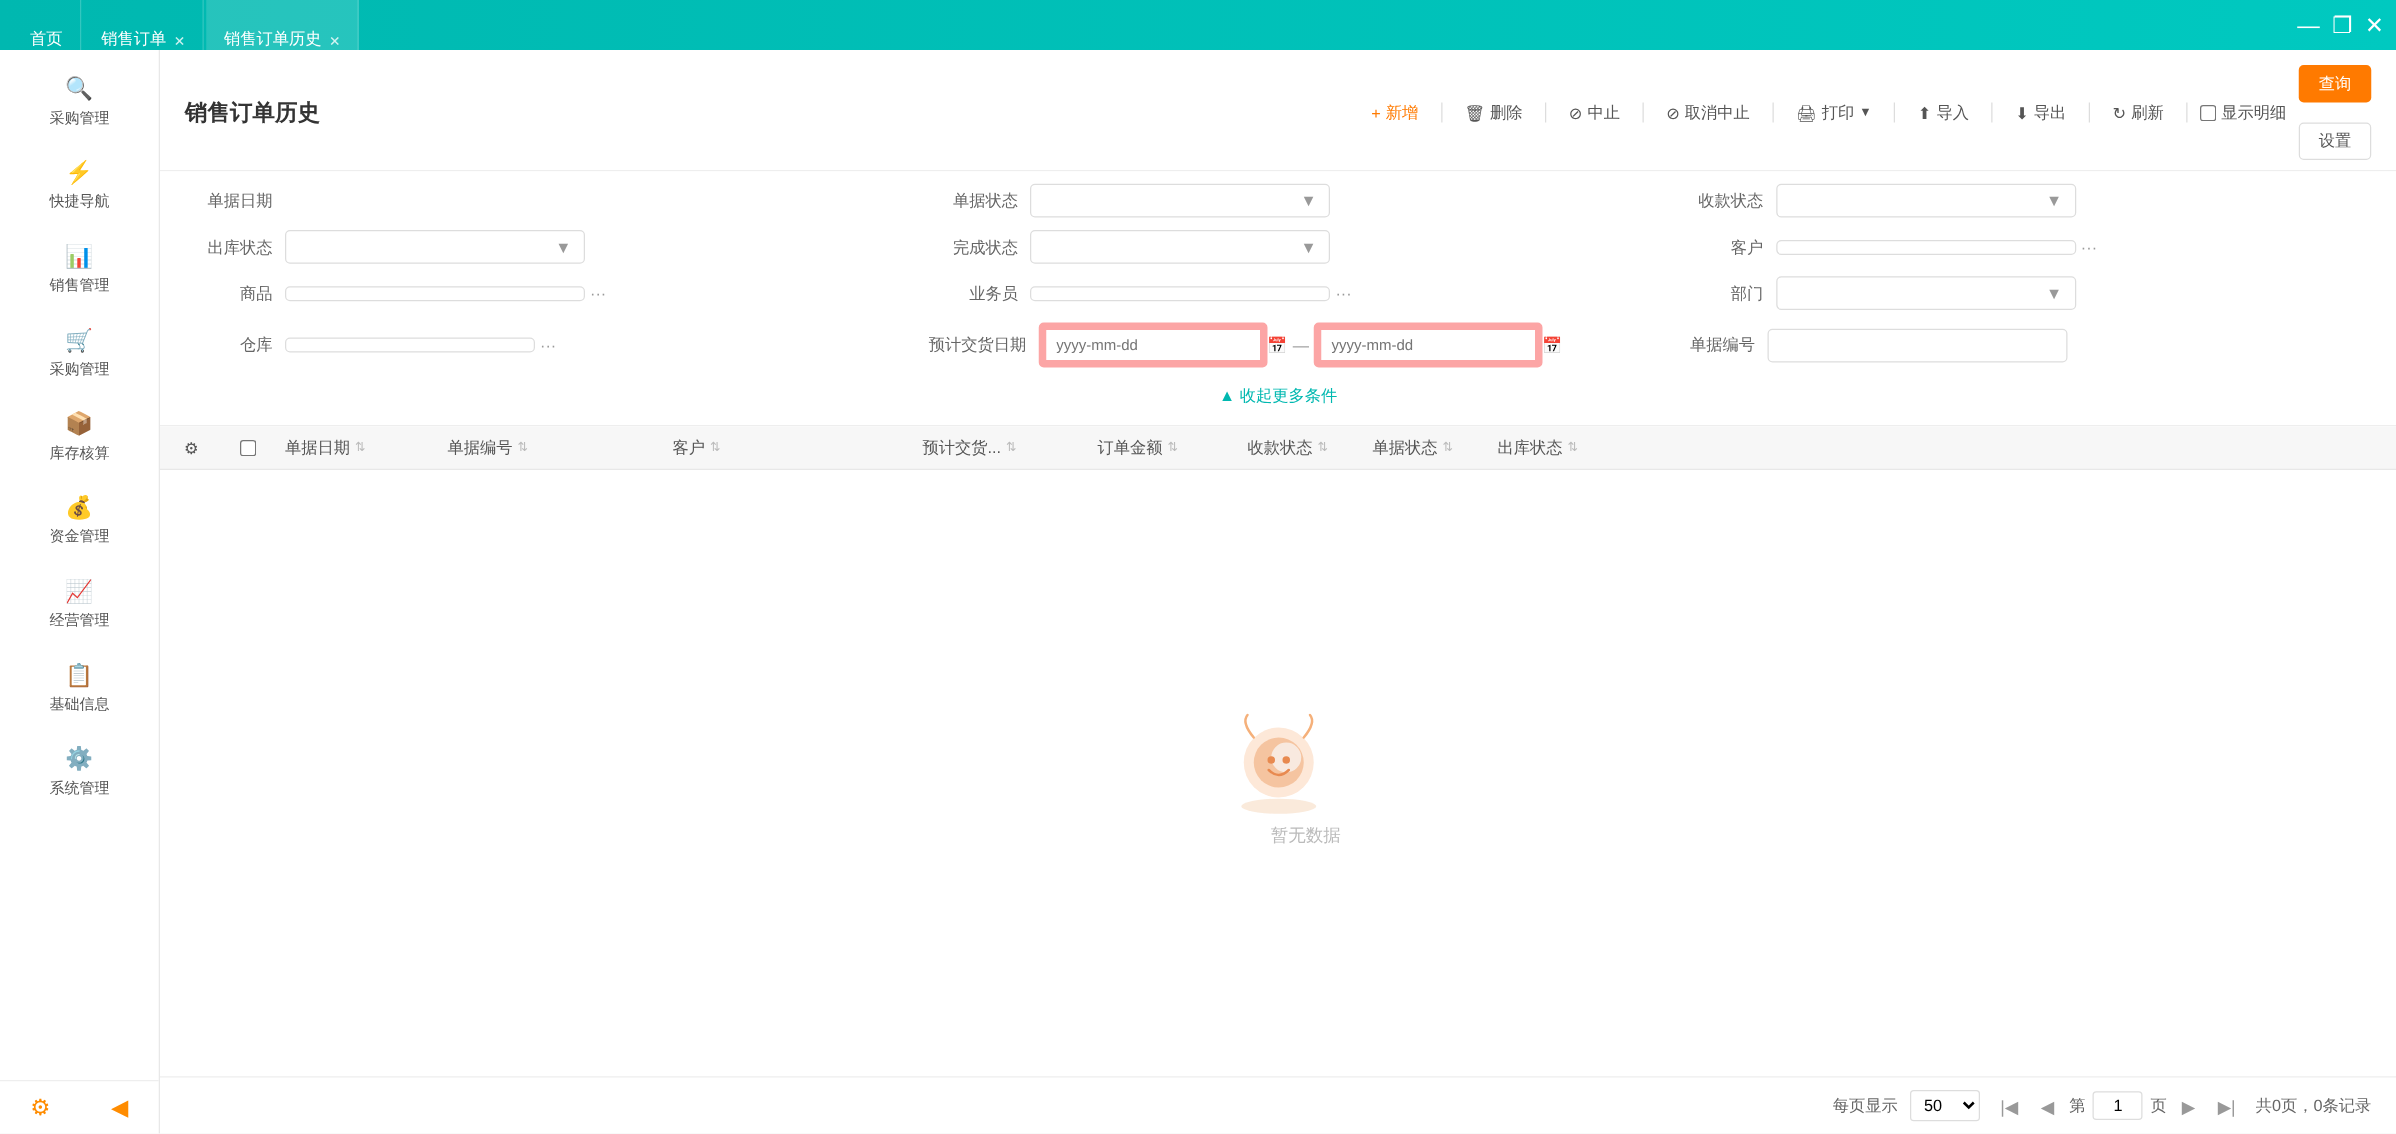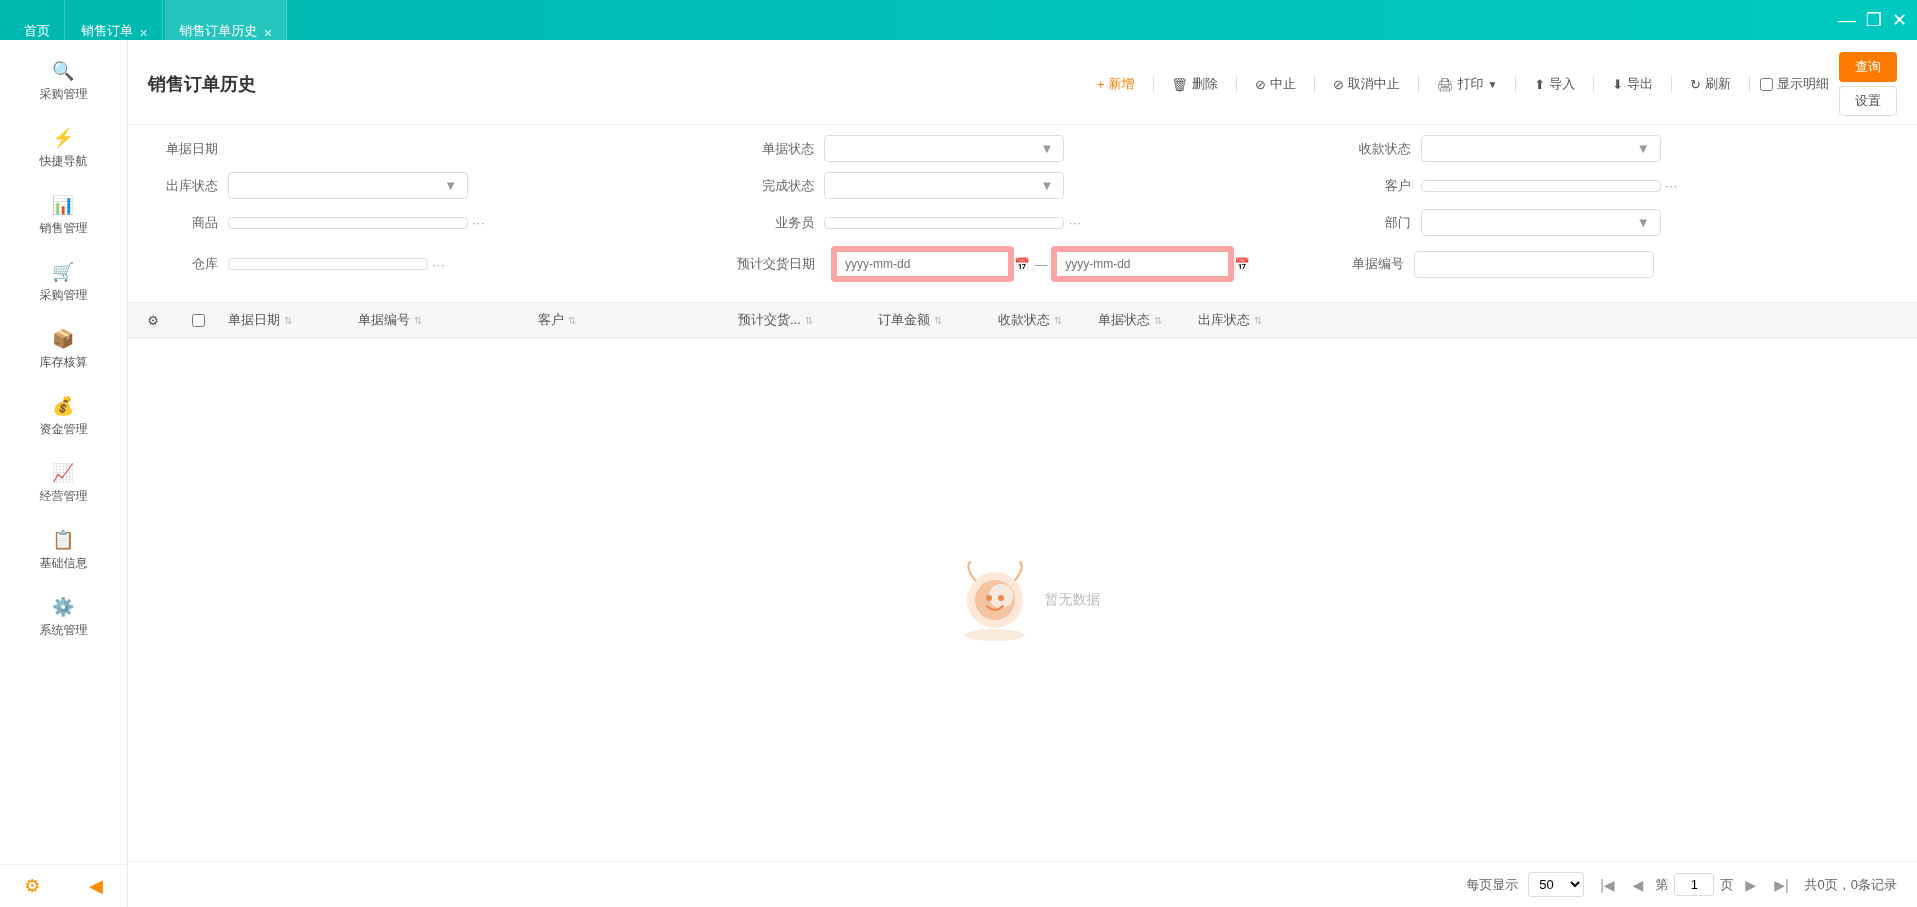--- a/index.html
+++ b/index.html
@@ -276,22 +276,22 @@
 
     .table-body {
       flex: 1;
       display: flex;
       flex-direction: column;
       align-items: center;
       justify-content: center;
     }
     .empty-state {
       display: flex;
-      flex-direction: row;
-      align-items: center;
+      flex-direction: column;
+      align-items: flex-end;
     }
     .empty-icon {
       width: 100px;
       height: 100px;
     }
     .empty-text { color: #bbb; font-size: 14px; }
 
     
     .pagination {
       display: flex;
@@ -441,21 +441,21 @@
         <div class="toolbar-divider"></div>
         <div class="toolbar-btn">
           <span>↻</span>
           <span>刷新</span>
         </div>
         <div class="toolbar-divider"></div>
         <label class="checkbox-label">
           <input type="checkbox" style="">
           <span>显示明细</span>
         </label>
-        <div style="display:flex;flex-direction:column;gap:4px;">
+        <div style="display:flex;flex-direction:column;gap:16px;">
           <button class="btn-query">查询</button>
           <button class="btn-settings">设置</button>
         </div>
       </div>
     </div>
 
     <div class="filter-section">
 
       <div class="filter-row">
         <div class="filter-group">
@@ -519,33 +519,36 @@
         </div>
       </div>
 
       <div class="filter-row">
         <div class="filter-group">
           <span class="filter-label">仓库</span>
           <div class="text-field" style="min-width:200px;"></div>
           <span class="ellipsis-btn">···</span>
         </div>
         <div class="filter-group" style="padding-left:20px;">
-          <span class="filter-label" style="width:100px;text-align:center;">预计交货日期</span>
+          <span class="filter-label" style="width:100px;">预计交货日期</span>
           <input type="text" class="date-input" placeholder="yyyy-mm-dd" style="">
           <span class="cal-icon">📅</span>
           <span class="date-sep">—</span>
           <input type="text" class="date-input" placeholder="yyyy-mm-dd" style="">
           <span class="cal-icon">📅</span>
         </div>
         <div class="filter-group" style="padding-left:40px;">
           <span class="filter-label">单据编号</span>
           <input type="text" class="text-field" style="min-width: 240px;">
         </div>
       </div>
 
+      <div class="collapse-bar">
+        <span>▲ 收起更多条件</span>
+      </div>
     </div>
 
     <div class="table-area">
       <div class="table-header">
         <div class="th th-settings">
           <span>⚙</span>
         </div>
         <div class="th th-checkbox">
           <input type="checkbox" style="">
         </div>

